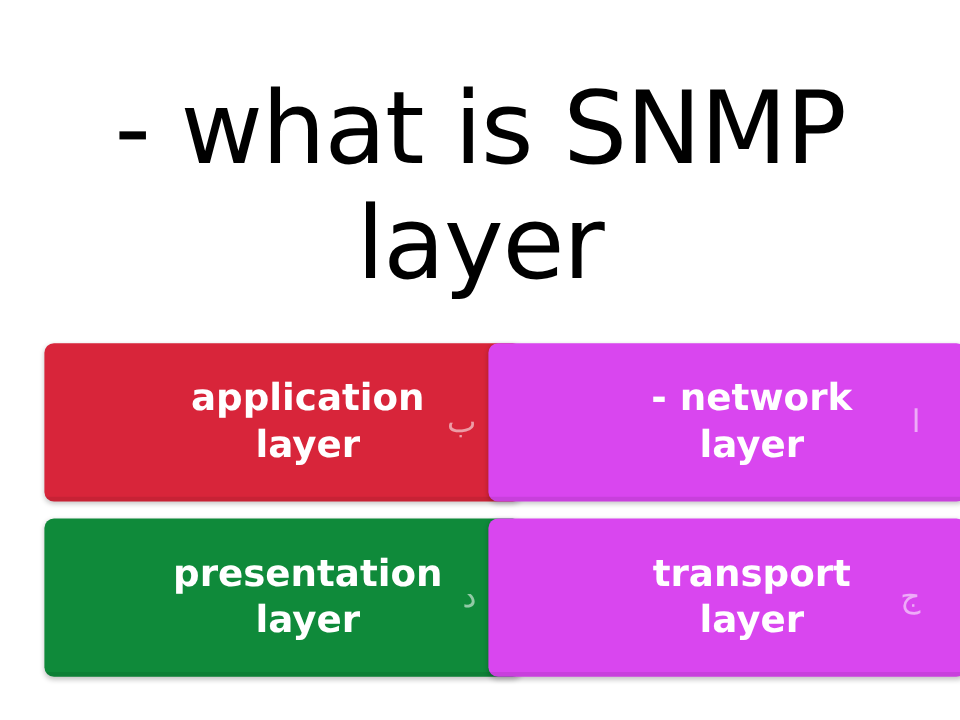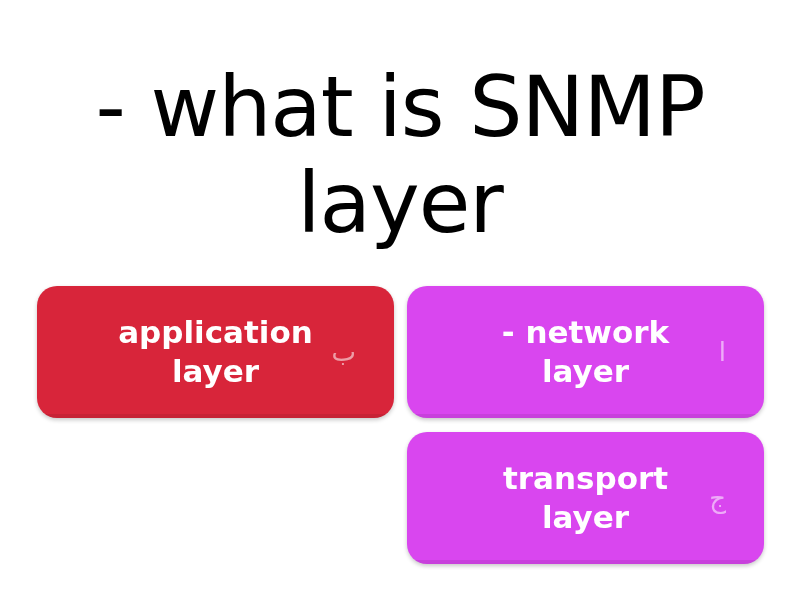--- a/index.html
+++ b/index.html
@@ -21,25 +21,26 @@
     margin-top: 31px;
   }
   .grid {
     position: absolute;
     left: 37px; top: 286px;
     width: 727px; height: 278px;
   }
   .answer {
     position: absolute;
     width: 357px; height: 132px;
-    border-radius: 20px;
+    border-radius: 8px;
     box-shadow: 0 2px 4px rgba(0,0,0,0.22);
     display: flex; align-items: center; justify-content: center;
     cursor: pointer;
     overflow: hidden;
+    padding-left: 41px;
   }
   .answer::after {
     content: "";
     position: absolute; left: 0; right: 0; bottom: 0; height: 4px;
     background: rgba(0,0,0,0.08);
   }
   .answer .label {
     width: 240px;
     text-align: center;
     color: #ffffff;
@@ -67,17 +68,21 @@
 
 <div class="grid">
   <div class="answer a0" style="background: rgb(216, 37, 58);">
     <span class="label">application layer</span>
     <span class="key">ب</span>
   </div>
   <div class="answer a1" style="background: #d946ef;">
     <span class="label">- network layer</span>
     <span class="key">ا</span>
   </div>
+  <div class="answer a2" style="background: rgb(15, 138, 58);">
+    <span class="label">presentation layer</span>
+    <span class="key">د</span>
+  </div>
   <div class="answer a3" style="background: #d946ef;">
     <span class="label">transport layer</span>
     <span class="key">ج</span>
   </div>
 </div>
 
 </body></html>

